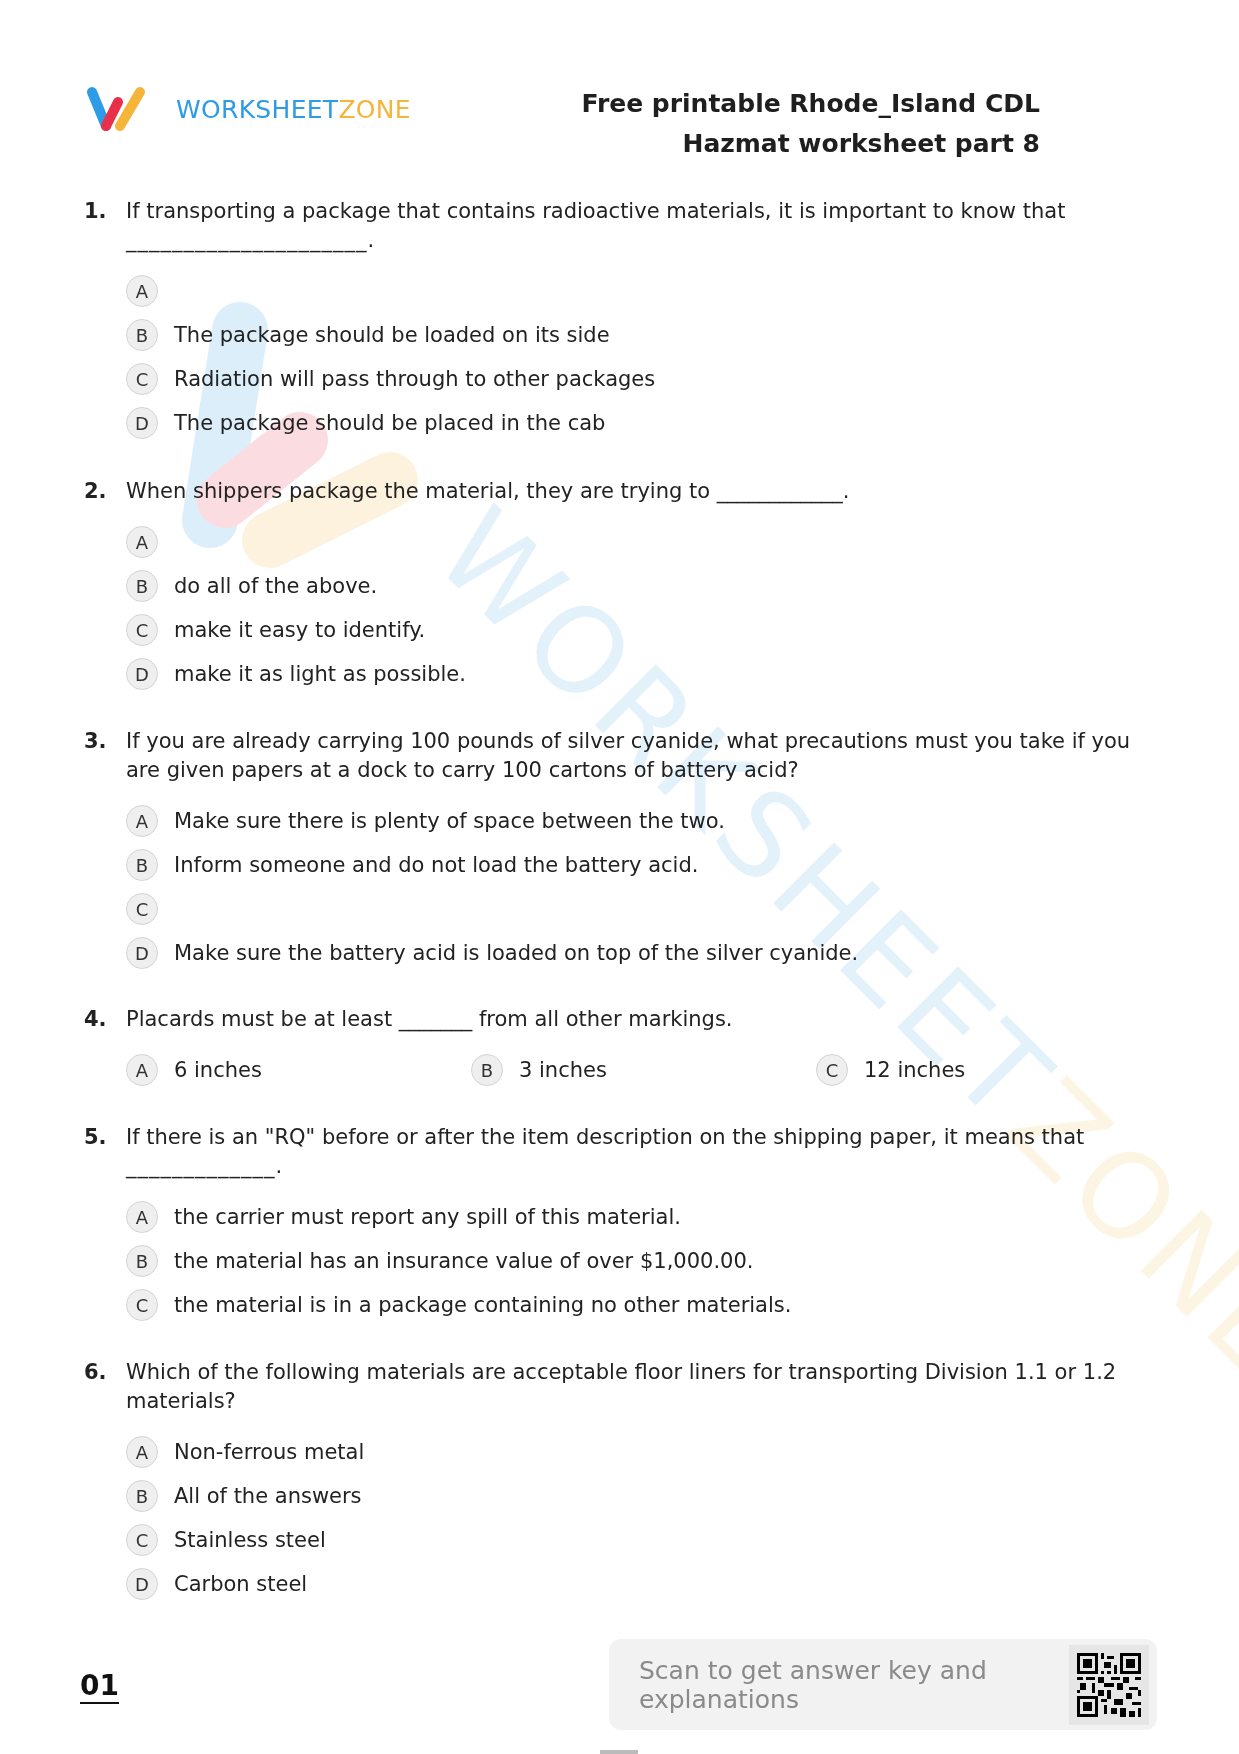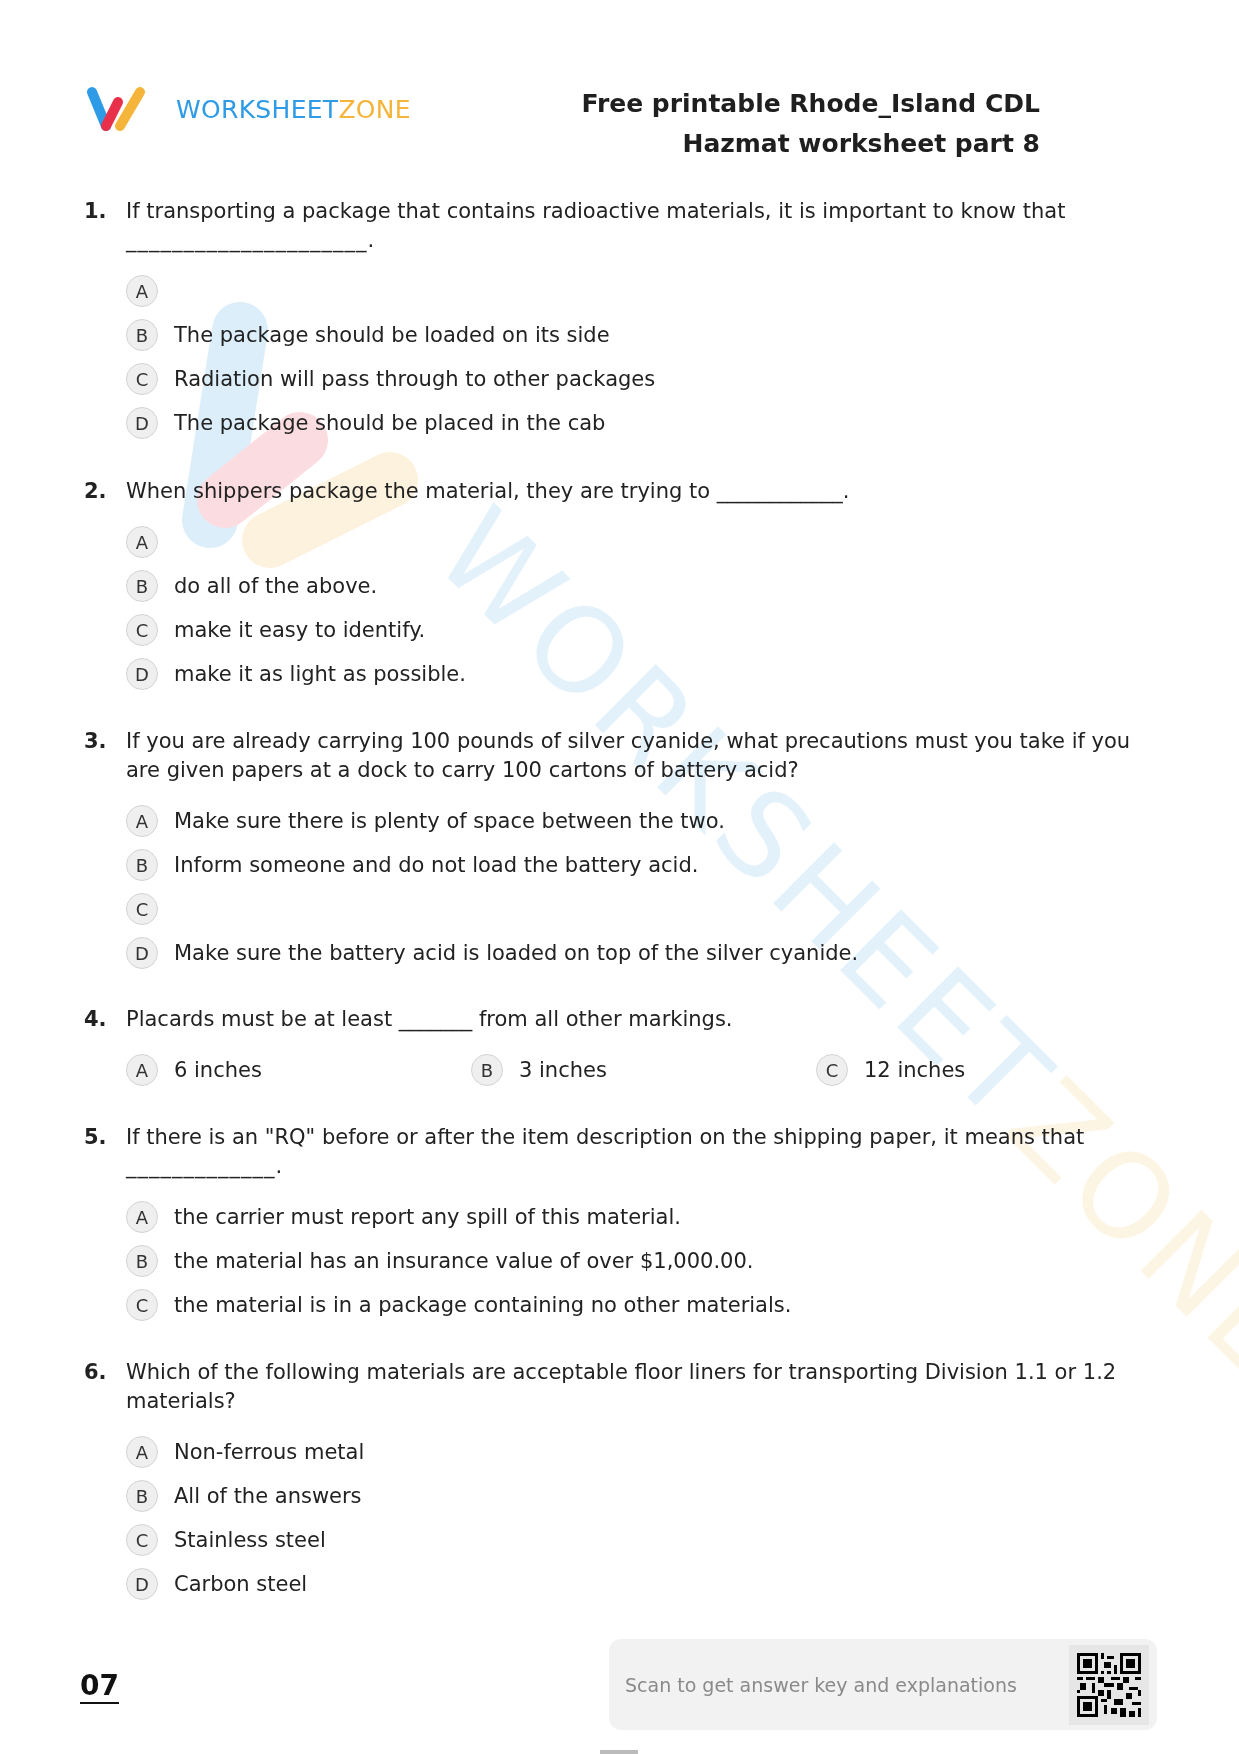--- a/index.html
+++ b/index.html
@@ -23,21 +23,21 @@
   .opt { display: flex; align-items: center; height: 44px; padding-left: 42px; font-size: 21px; color: #222; }
   .badge { width: 32px; height: 32px; border-radius: 50%; background: #efefef; border: 1px solid #d4d4d4;
     display: flex; align-items: center; justify-content: center; font-size: 18px; color: #333; margin-right: 16px; flex: 0 0 auto; box-sizing: border-box; }
   .grid3 { display: flex; padding-left: 42px; margin-top: 14px; }
   .grid3 .opt { padding-left: 0; width: 345px; }
   .grid2 { display: flex; flex-wrap: wrap; padding-left: 42px; margin-top: 14px; }
   .grid2 .opt { padding-left: 0; width: 564px; }
   .blank { letter-spacing: 1px; }
   .footer-num { position: absolute; left: 80px; top: 1670px; font-weight: bold; font-size: 28px; color: #111; border-bottom: 2px solid #111; line-height: 32px; }
   .scan-box { position: absolute; left: 609px; top: 1639px; width: 548px; height: 91px; background: #f2f2f2; border-radius: 12px; display: flex; align-items: center; }
-  .scan-text { margin-left: 16px; font-size: 19px; color: #8a8a8a; flex: 1; }
+  .scan-text { margin-left: 30px; font-size: 25px; color: #8a8a8a; flex: 1; }
   .qr { width: 80px; height: 80px; background: #e6e6e6; margin-right: 8px; display: flex; align-items: center; justify-content: center; }
   .qr svg { width: 64px; height: 64px; }
   .scrollbar-stub { position: absolute; left: 600px; top: 1750px; width: 38px; height: 4px; background: #bbb; }
 </style>
 </head>
 <body>
 
 <svg class="watermark" viewBox="0 0 1239 1754">
   <g opacity="0.16">
     <line x1="240" y1="330" x2="210" y2="520" stroke="#2e9be6" stroke-width="56" stroke-linecap="round"></line>
@@ -199,21 +199,21 @@
           <span class="badge">C</span>
           <span>Stainless steel</span>
         </div>
       <div class="opt">
           <span class="badge">D</span>
           <span>Carbon steel</span>
         </div>
     </div>
   </div>
 
-  <div class="footer-num">07</div>
+  <div class="footer-num">01</div>
 
   <div class="scan-box">
     <span class="scan-text">Scan to get answer key and explanations</span>
     <div class="qr">
       <svg viewBox="0 0 21 21" shape-rendering="crispEdges">
         <rect x="0" y="0" width="7" height="7" fill="#000"></rect>
           <rect x="1" y="1" width="5" height="5" fill="#e6e6e6"></rect>
           <rect x="2" y="2" width="3" height="3" fill="#000"></rect>
         <rect x="14" y="0" width="7" height="7" fill="#000"></rect>
           <rect x="15" y="1" width="5" height="5" fill="#e6e6e6"></rect>

